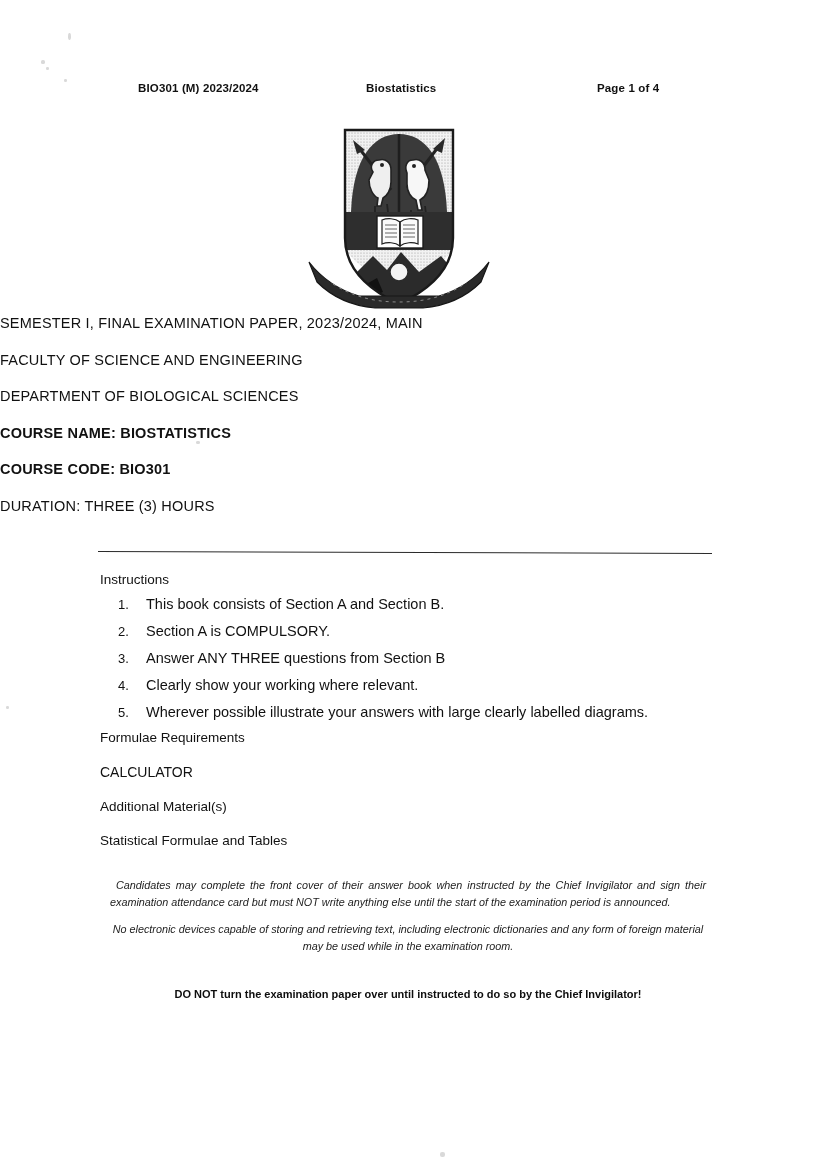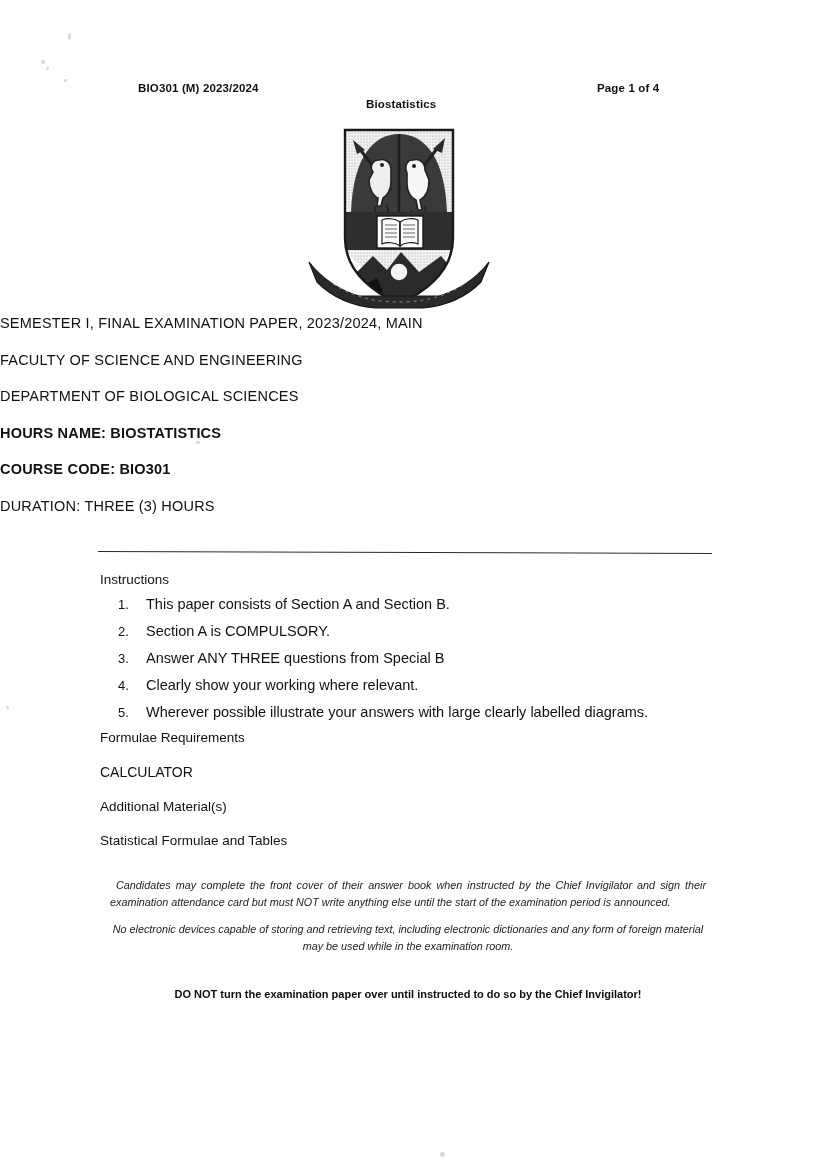--- a/index.html
+++ b/index.html
@@ -49,21 +49,21 @@
   }
   .header span {
     position: absolute;
     font-size: 11.5px;
     font-weight: bold;
     letter-spacing: .15px;
     white-space: nowrap;
     color: #111;
   }
   .hdr-code  { left: 138px; top: 0; }
-  .hdr-title { left: 366px; top: 16px; }
+  .hdr-title { left: 366px; top: 0; }
   .hdr-page  { left: 597px; top: 0; font-weight: bold; }
 
   
   .crest {
     position: absolute;
     left: 303px;
     top: 120px;
     width: 192px;
     height: 190px;
   }
@@ -261,41 +261,41 @@
       <path d="M6,142 C20,160 36,170 56,176 L136,176 C156,170 172,160 186,142
                L178,162 C162,178 142,186 120,188 L72,188 C50,186 30,178 14,162 Z" fill="#2a2a2a" stroke="#161616" stroke-width="1.2"></path>
       <path d="M30,164 C52,178 74,182 96,182 C118,182 140,178 162,164" fill="none" stroke="#8a8a8a" stroke-width="1" stroke-dasharray="3 4"></path>
     </svg>
   </div>
 
   <div class="titleblock">
     <div class="tline">SEMESTER I, FINAL EXAMINATION PAPER, 2023/2024, MAIN</div>
     <div class="tline">FACULTY OF SCIENCE AND ENGINEERING</div>
     <div class="tline">DEPARTMENT OF BIOLOGICAL SCIENCES</div>
-    <div class="tline bold">HOURS NAME: BIOSTATISTICS</div>
+    <div class="tline bold">COURSE NAME: BIOSTATISTICS</div>
     <div class="tline bold">COURSE CODE: BIO301</div>
     <div class="tline">DURATION: THREE (3) HOURS</div>
   </div>
 
   <div class="rule"></div>
 
   <div class="section-head instr-head">Instructions</div>
 
   <div class="instr-list">
     <div class="instr-item">
       <span class="num">1.</span>
-      <span class="txt">This paper consists of Section A and Section B.</span>
+      <span class="txt">This book consists of Section A and Section B.</span>
     </div>
     <div class="instr-item">
       <span class="num">2.</span>
       <span class="txt">Section A is COMPULSORY.</span>
     </div>
     <div class="instr-item">
       <span class="num">3.</span>
-      <span class="txt">Answer ANY THREE questions from Special B</span>
+      <span class="txt">Answer ANY THREE questions from Section B</span>
     </div>
     <div class="instr-item">
       <span class="num">4.</span>
       <span class="txt">Clearly show your working where relevant.</span>
     </div>
     <div class="instr-item">
       <span class="num">5.</span>
       <span class="txt">Wherever possible illustrate your answers with large clearly labelled diagrams.</span>
     </div>
   </div>

